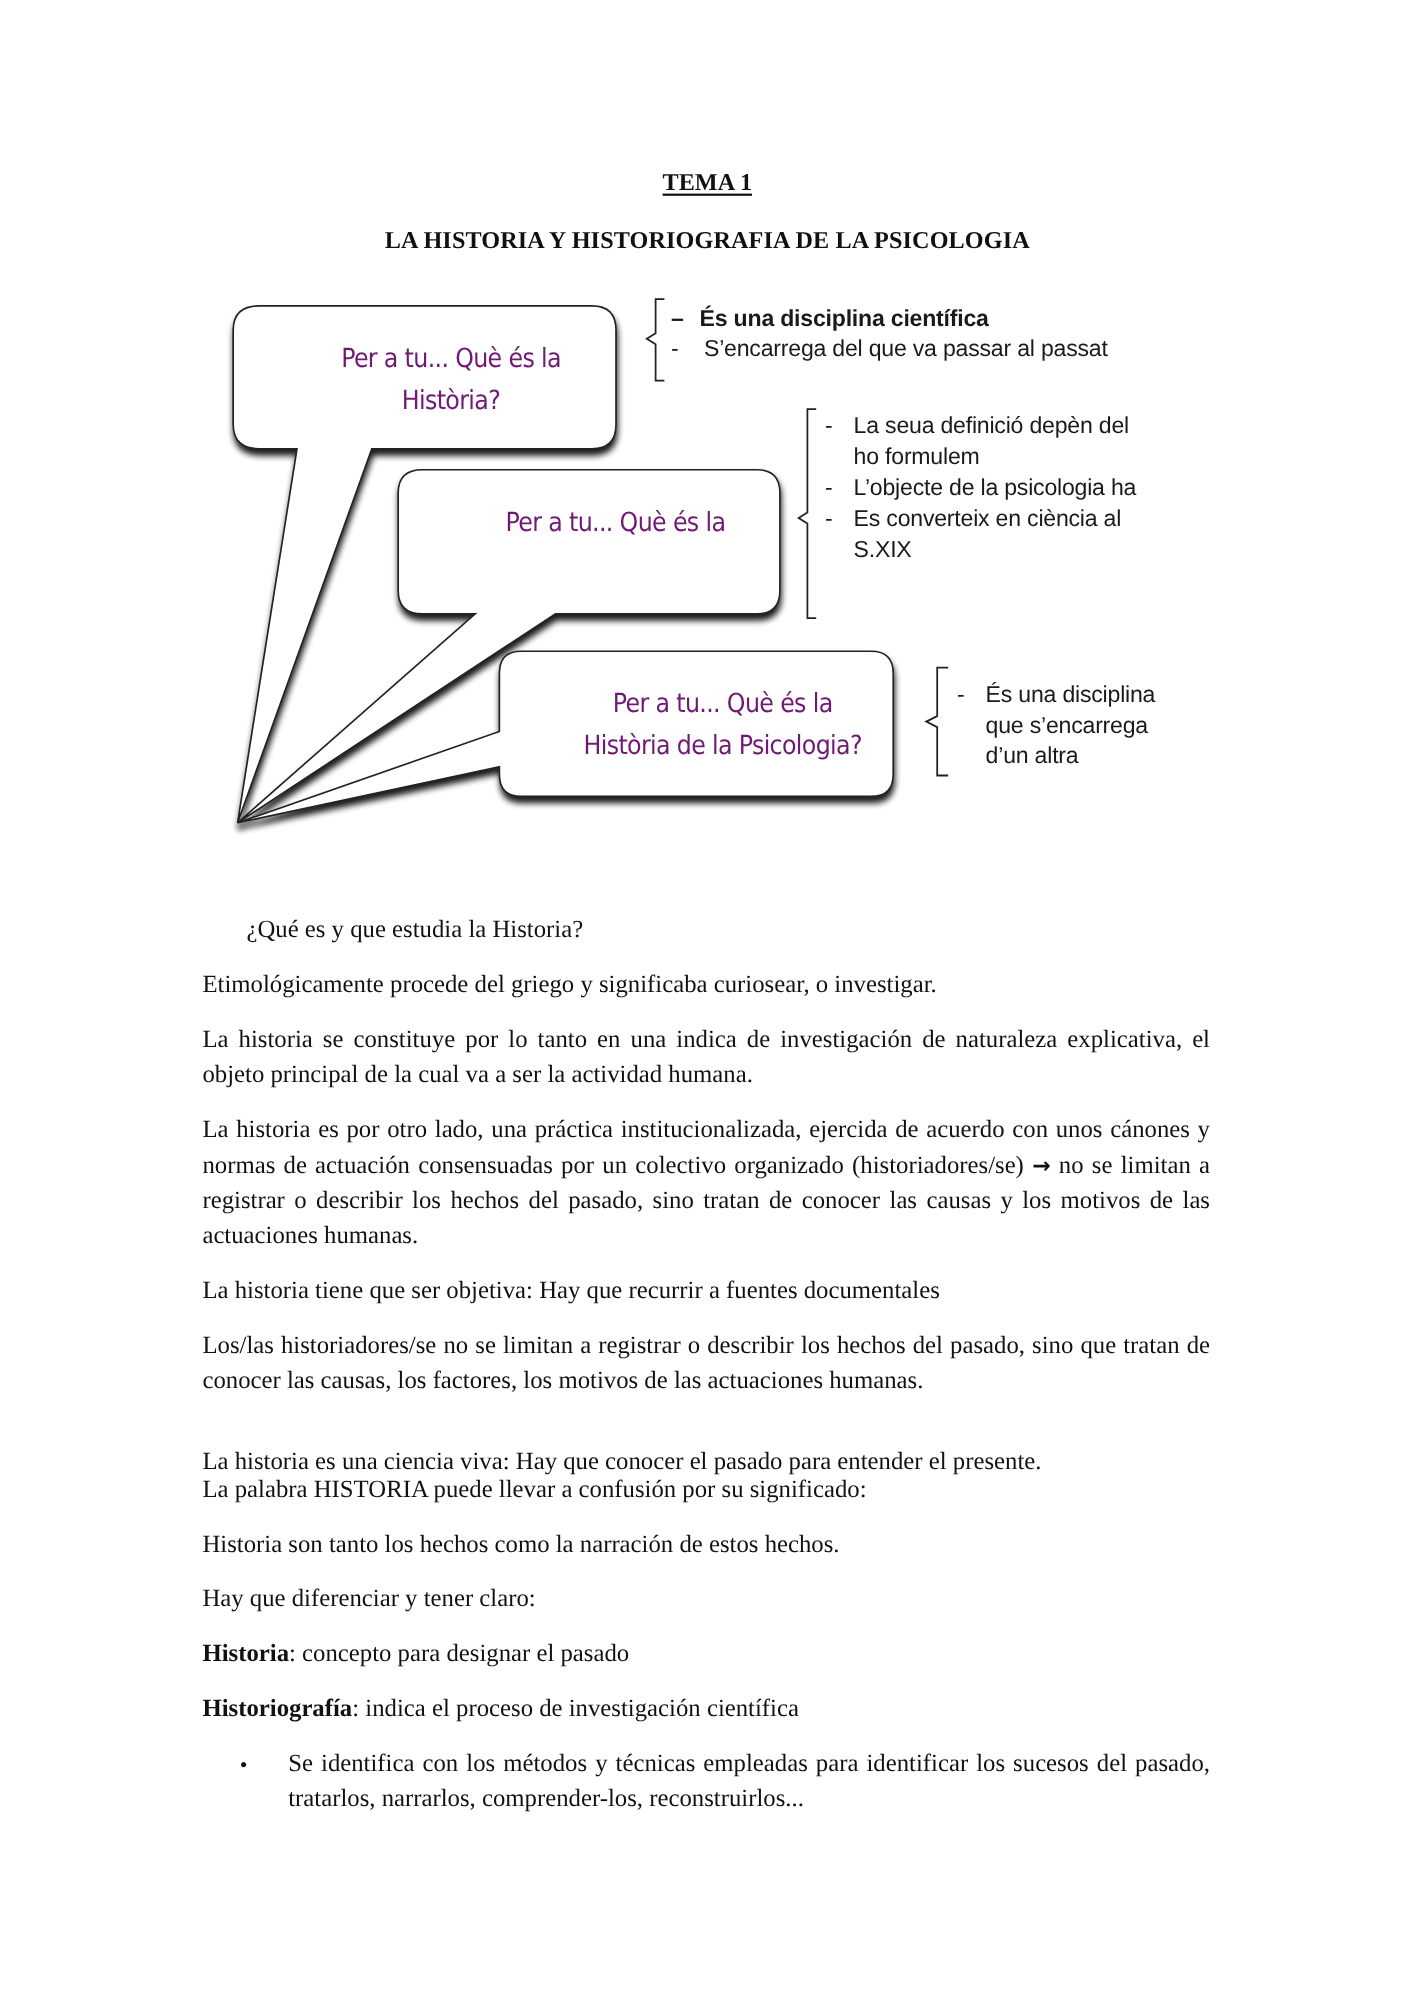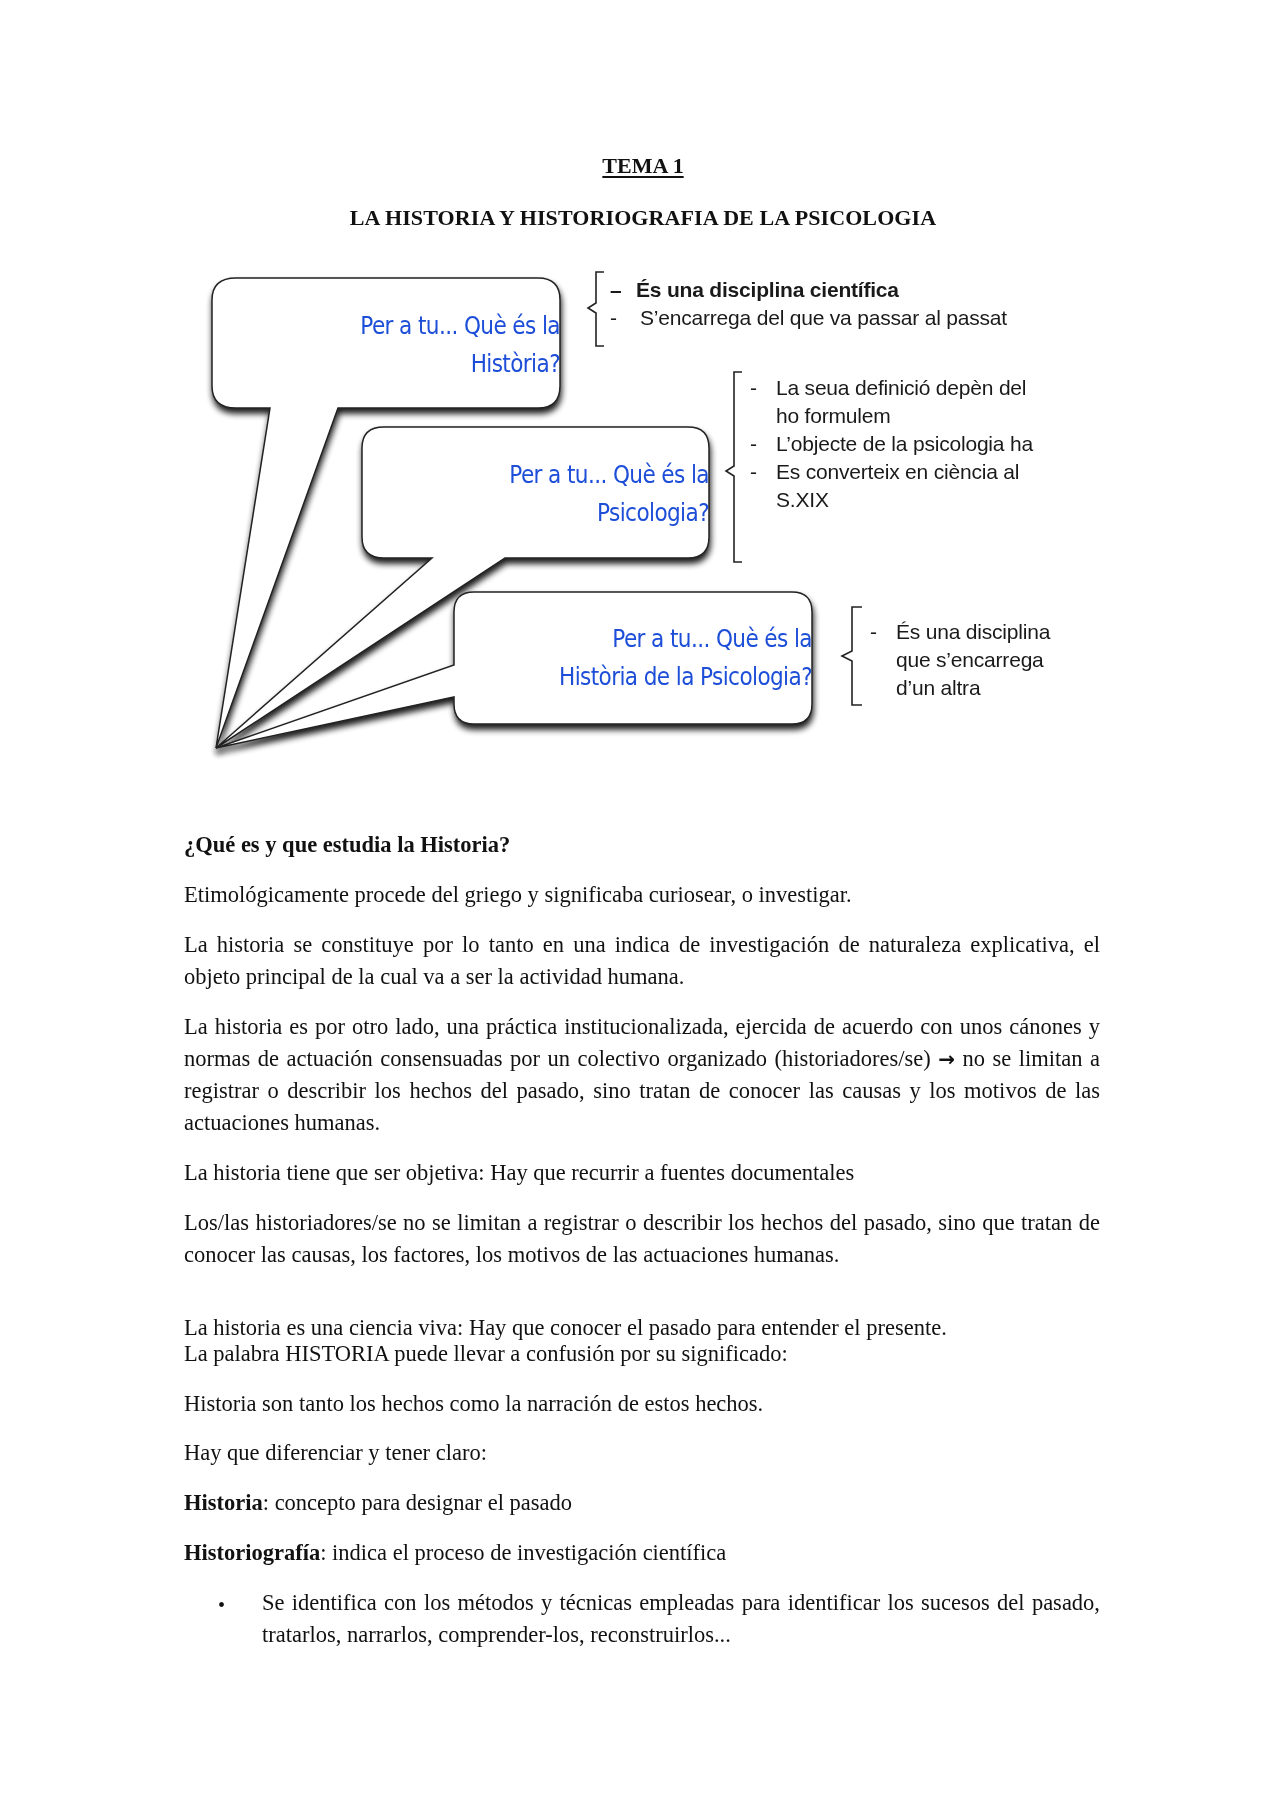--- a/index.html
+++ b/index.html
@@ -5,30 +5,30 @@
   html, body { margin: 0; padding: 0; background: #ffffff; }
   body { width: 1280px; height: 1811px; position: relative; overflow: hidden; font-family: "Liberation Serif", serif; color: #111; }
   .page { position: absolute; left: 0; top: 0; width: 1280px; height: 1375px; }
 
   .title { position: absolute; left: 0; width: 1286px; top: 153px; text-align: center; font-weight: bold; font-size: 22px; text-decoration: underline; text-underline-offset: 3px; }
   .subtitle { position: absolute; left: 0; width: 1286px; top: 205px; text-align: center; font-weight: bold; font-size: 22px; letter-spacing: 0.1px; }
 
   .diagram { position: absolute; left: 0; top: 0; width: 1280px; height: 800px; }
   .diagram svg { position: absolute; left: 0; top: 0; }
 
-  .bubble-text { position: absolute; text-align: right; font-family: "DejaVu Sans", sans-serif; font-size: 24px; line-height: 38px; color: #1d4ed8; font-stretch: condensed; letter-spacing: -0.6px; }
+  .bubble-text { position: absolute; text-align: center; font-family: "DejaVu Sans", sans-serif; font-size: 24px; line-height: 38px; color: #701a75; font-stretch: condensed; letter-spacing: -0.6px; margin-left: 24px; }
 
   .brace-list { position: absolute; font-family: "Liberation Sans", sans-serif; font-size: 21px; line-height: 28px; color: #1a1a1a; letter-spacing: -0.2px; }
   .brace-item { position: relative; padding-left: 26px; }
   .brace-item .dash { position: absolute; left: 0; top: 0; }
   .brace-item.bold { font-weight: bold; }
 
   .body-text { position: absolute; left: 184px; width: 916px; font-size: 22.5px; line-height: 32px; }
   .para { position: absolute; left: 184px; width: 916px; margin: 0; text-align: justify; text-align-last: left; }
-  .heading { font-weight: bold; }
+  .heading { font-weight: normal; margin-left: 40px; }
   .term { font-weight: bold; }
   .bullet { position: absolute; left: 218px; font-size: 20px; }
   .bullet-text { position: absolute; left: 262px; width: 838px; margin: 0; text-align: justify; text-align-last: left; }
   .arrow { font-family: "DejaVu Sans", sans-serif; font-size: 20px; font-weight: bold; }
 </style>
 </head>
 <body>
 
 <div class="page">
 
@@ -69,21 +69,20 @@
 
       <path d="M 862 607 L 852 607 L 852 651 L 842 656 L 852 661 L 852 705 L 862 705" fill="none" stroke="#222" stroke-width="1.6"></path>
     </svg>
 
     <div class="bubble-text" style="left:212px; top:307px; width:348px;">
       <div>Per a tu... Què és la</div>
       <div>Història?</div>
     </div>
     <div class="bubble-text" style="left:362px; top:456px; width:347px;">
       <div>Per a tu... Què és la</div>
-      <div>Psicologia?</div>
     </div>
     <div class="bubble-text" style="left:454px; top:620px; width:358px;">
       <div>Per a tu... Què és la</div>
       <div>Història de la Psicologia?</div>
     </div>
 
     <div class="brace-list" style="left:610px; top:276px; width:480px;">
       <div class="brace-item bold">
         <span class="dash">–</span>
         <span>És una disciplina científica</span>

